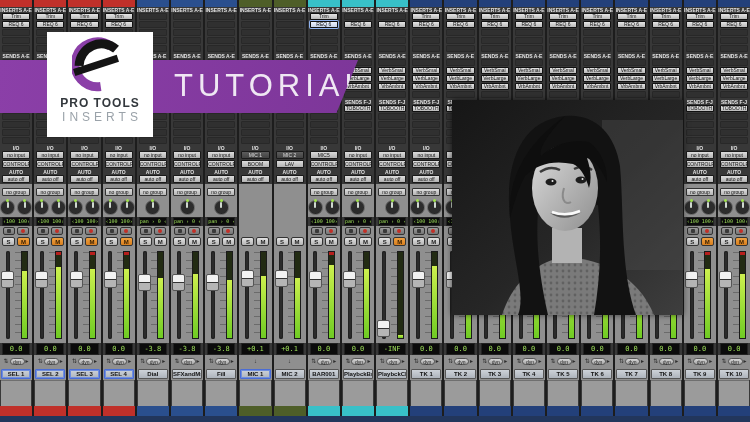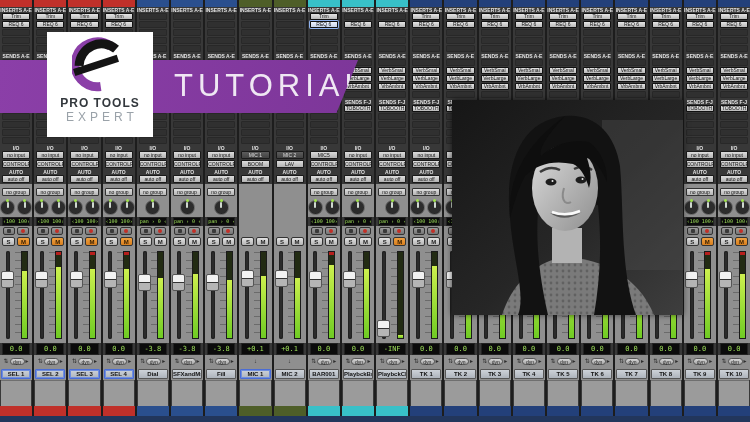--- a/index.html
+++ b/index.html
@@ -1886,21 +1886,21 @@
 
   <div id="logo">
     <svg class="mark" viewBox="0 0 100 100">
       <g transform="rotate(-18 50 50)">
         <path d="M 88 44 A 40 40 0 1 1 14 36" fill="none" stroke="#8b3fa8" stroke-width="16" transform="rotate(115 50 50)"></path>
         <path d="M 14 40 A 40 40 0 0 1 86 32" fill="none" stroke="#141414" stroke-width="16"></path>
         <rect x="2" y="42" width="82" height="13" fill="#141414"></rect>
       </g>
     </svg>
     <div class="l1">PRO TOOLS</div>
-    <div class="l2">EXPERT</div>
+    <div class="l2">INSERTS</div>
   </div>
 
   <svg id="photo" viewBox="0 0 231 215" role="img">
     <defs>
       <linearGradient id="bgGrad" x1="0" y1="0" x2="1" y2="1">
         <stop offset="0" stop-color="#161616"></stop>
           <stop offset="0.55" stop-color="#262626"></stop>
           <stop offset="1" stop-color="#3e3e3e"></stop>
       </linearGradient>
       <linearGradient id="faceGrad" x1="0" y1="0" x2="1" y2="1">

